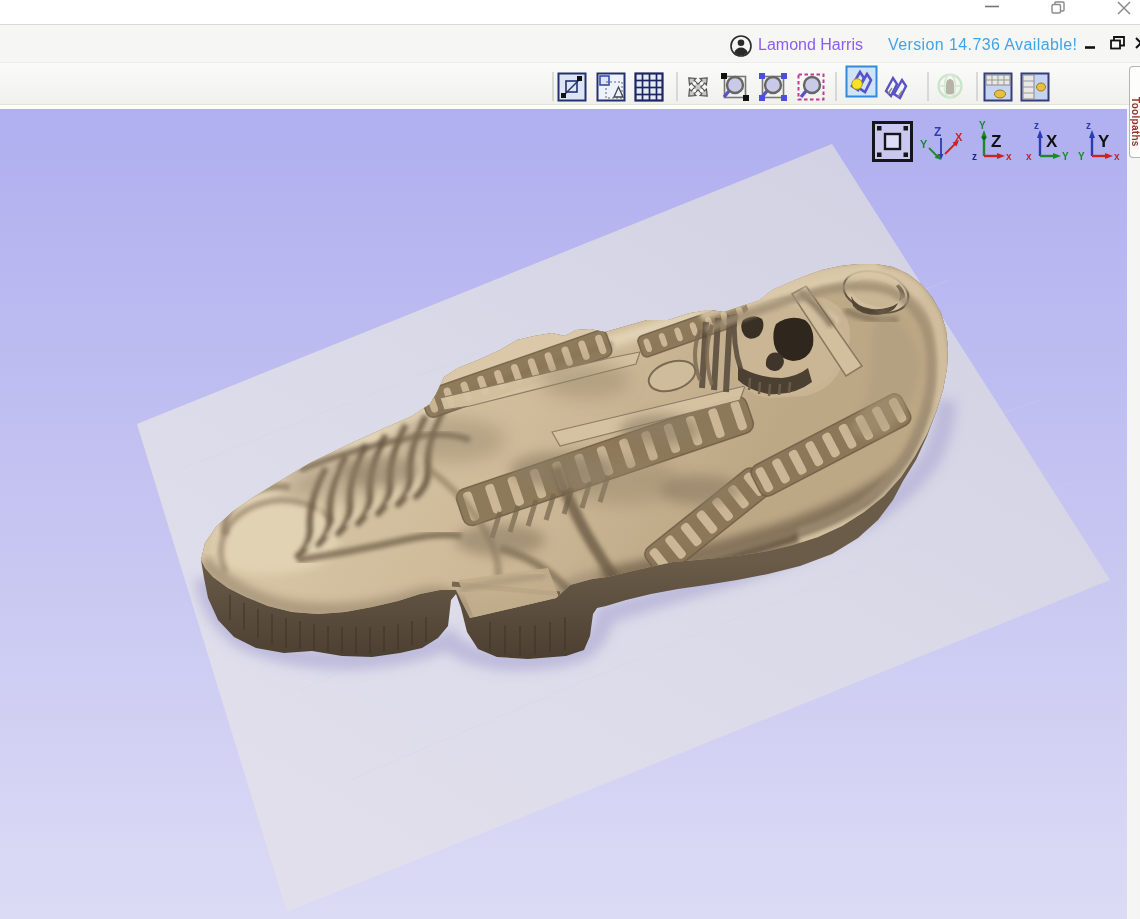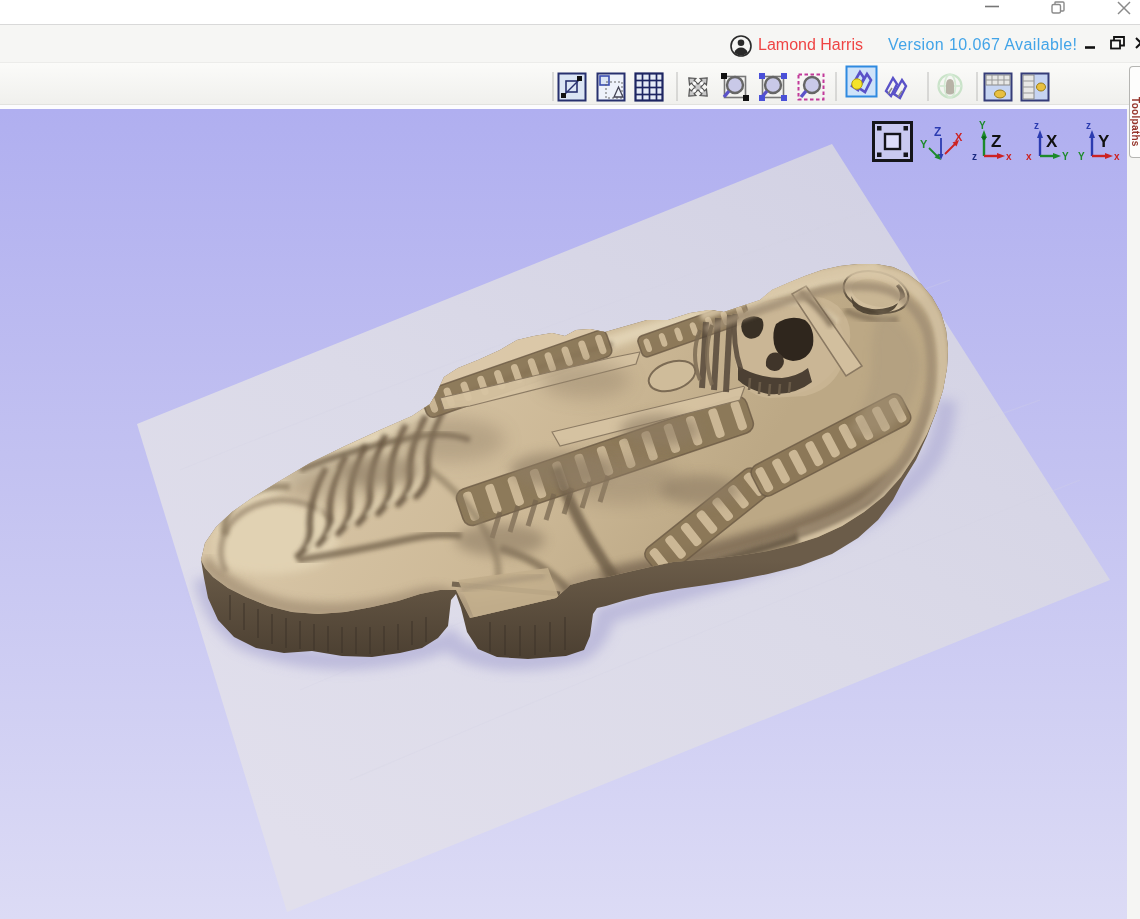--- a/index.html
+++ b/index.html
@@ -7,21 +7,21 @@
   .abs{position:absolute;}
   #titlebar{left:0;top:0;width:1140px;height:24px;background:#ffffff;border-bottom:1px solid #d9d9d9;}
   #row2{left:0;top:25px;width:1140px;height:37px;background:#f6f6f4;}
   #toolbar{left:0;top:62px;width:1140px;height:43px;background:linear-gradient(#fbfbf9,#f0f0ed);border-top:1px solid #ececea;border-bottom:1px solid #e2e2df;box-sizing:border-box;}
   #gapstrip{left:0;top:105px;width:1140px;height:4px;background:#fcfcfe;}
   #viewport{left:0;top:109px;width:1127px;height:810px;}
   #rightstrip{left:1127px;top:109px;width:13px;height:810px;background:#f5f5f3;}
   #tab{left:1129px;top:66px;width:11px;height:92px;background:#fdfdfc;border:1px solid #b5b5b2;border-right:none;border-radius:4px 0 0 4px;box-sizing:border-box;overflow:hidden;}
   #tab span{position:absolute;left:0px;top:30px;writing-mode:vertical-rl;
     color:#96352b;font-size:10px;font-weight:bold;letter-spacing:0.3px;white-space:nowrap;}
-  .usr{color:#ef4444;font-size:16px;}
+  .usr{color:#8b5cf6;font-size:16px;}
   .ver{color:#42a4e8;font-size:16px;letter-spacing:0.4px;}
 </style>
 </head>
 <body>
 <div class="abs" id="titlebar"></div>
 
 <svg class="abs" style="left:960px;top:0;width:180px;height:24px" viewBox="0 0 180 24">
   <line x1="25" y1="6.5" x2="39" y2="6.5" stroke="#767676" stroke-width="1.6"></line>
   <g stroke="#8a8a8a" stroke-width="1.4" fill="none">
     <rect x="92" y="4.5" width="8.5" height="8.5" rx="1.5"></rect>
@@ -33,21 +33,21 @@
   </g>
 </svg>
 <div class="abs" id="row2"></div>
 
 <svg class="abs" style="left:728px;top:33px;width:26px;height:26px" viewBox="0 0 26 26">
   <circle cx="13" cy="13" r="10" fill="none" stroke="#2a2a2a" stroke-width="1.6"></circle>
   <circle cx="13" cy="9.8" r="3.3" fill="#2a2a2a"></circle>
   <path d="M6.2 19.6 Q8.5 14.6 13 14.6 Q17.5 14.6 19.8 19.6 Q16.5 22.6 13 22.6 Q9.5 22.6 6.2 19.6 Z" fill="#2a2a2a"></path>
 </svg>
 <div class="abs usr" style="left:758px;top:36px;">Lamond Harris</div>
-<div class="abs ver" style="left:888px;top:36px;">Version 10.067 Available!</div>
+<div class="abs ver" style="left:888px;top:36px;">Version 14.736 Available!</div>
 
 <svg class="abs" style="left:1080px;top:33px;width:60px;height:22px" viewBox="0 0 60 22">
   <line x1="5" y1="14.5" x2="15" y2="14.5" stroke="#111" stroke-width="2.6"></line>
   <g stroke="#111" stroke-width="1.8" fill="none">
     <rect x="31" y="7.5" width="9" height="8"></rect>
     <path d="M34 7.5 L34 4 L44 4 L44 12.5 L40 12.5"></path>
   </g>
   <g stroke="#111" stroke-width="2">
     <line x1="56" y1="5" x2="66" y2="15"></line>
     <line x1="66" y1="5" x2="56" y2="15"></line>

